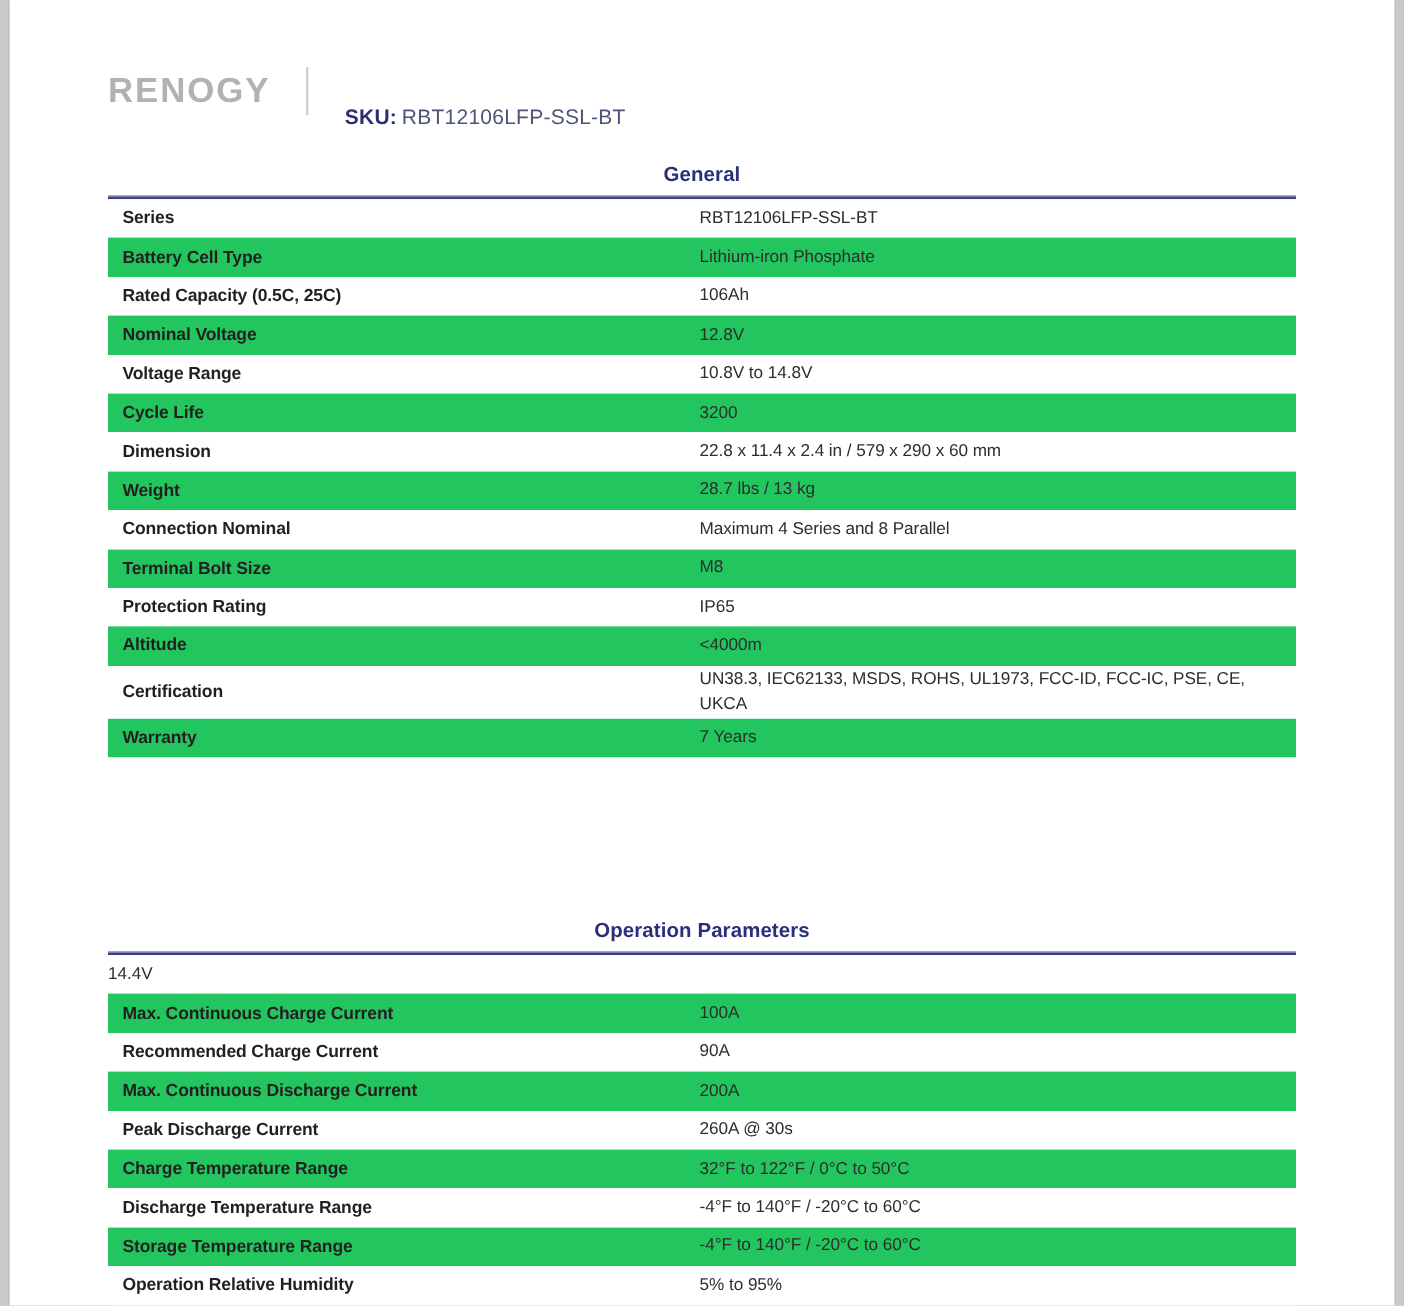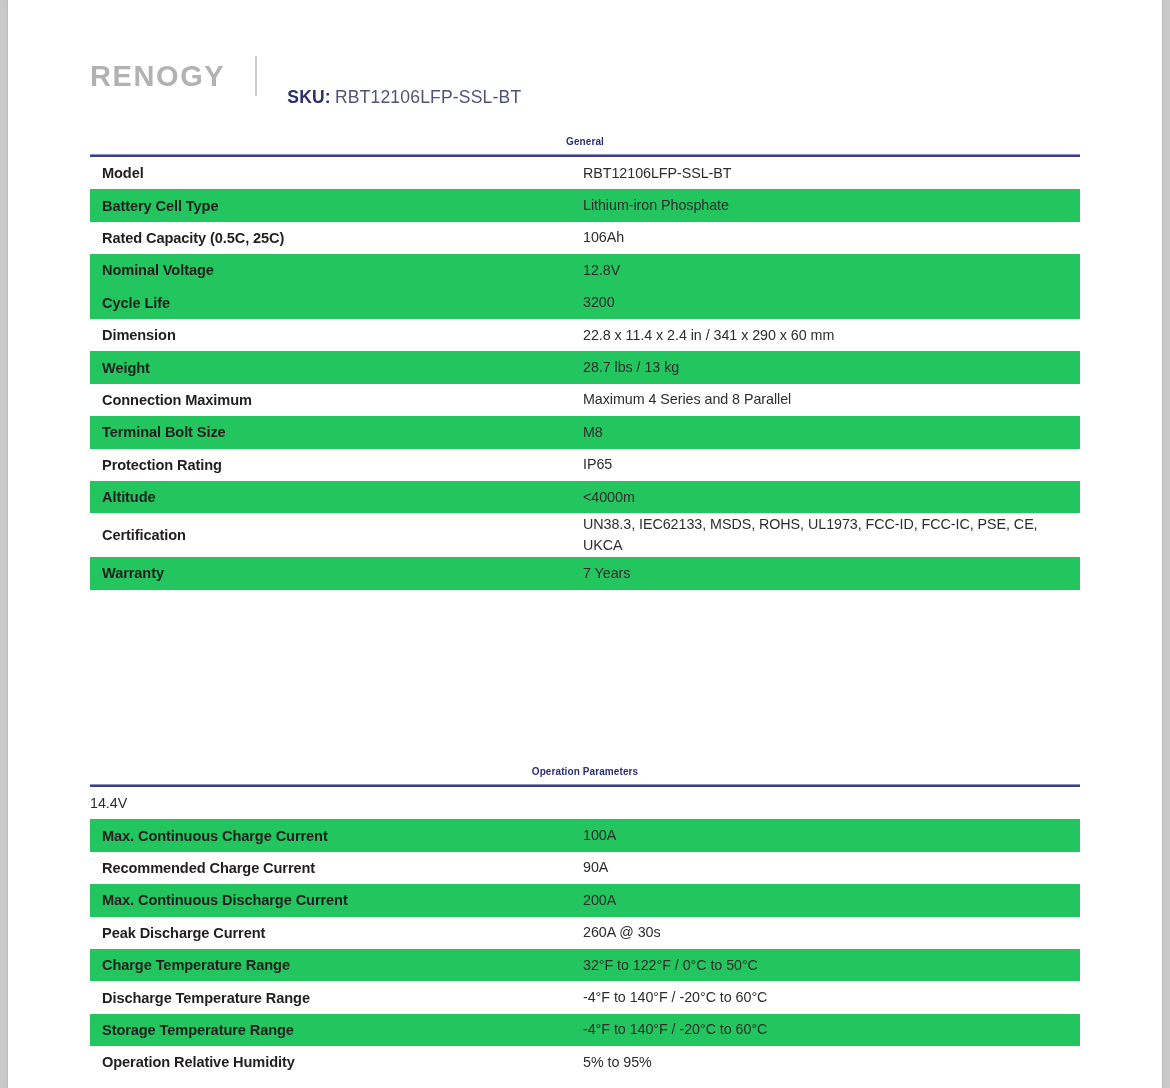--- a/index.html
+++ b/index.html
@@ -87,21 +87,21 @@
   .spec-table {
     position: absolute;
     left: 82px;
     width: 990px;
   }
   .spec-table.general { top: 136px; }
   .spec-table.operation { top: 766px; }
 
   .table-title {
     text-align: center;
-    font-size: 10px;
+    font-size: 17px;
     font-weight: bold;
     color: #2b2f7a;
     letter-spacing: 0.1px;
     padding-bottom: 7px;
   }
   .title-rule {
     height: 2px;
     background: #3a3f86;
     border-top: 1px solid #8f93bf;
     box-sizing: content-box;
@@ -156,49 +156,53 @@
         <div class="sku-block">
           <span class="sku-label">SKU:</span><span class="sku-value">RBT12106LFP-SSL-BT</span>
         </div>
       </div>
 
       <div class="spec-table general">
         <div class="table-title">General</div>
         <div class="title-rule"></div>
         <div class="rows" id="rows-general">
             <div class="spec-row">
-              <div class="cell-label">Model</div>
+              <div class="cell-label">Series</div>
               <div class="cell-value">RBT12106LFP-SSL-BT</div>
             </div>
             <div class="spec-row shaded">
               <div class="cell-label">Battery Cell Type</div>
               <div class="cell-value">Lithium-iron Phosphate</div>
             </div>
             <div class="spec-row">
               <div class="cell-label">Rated Capacity (0.5C, 25C)</div>
               <div class="cell-value">106Ah</div>
             </div>
             <div class="spec-row shaded">
               <div class="cell-label">Nominal Voltage</div>
               <div class="cell-value">12.8V</div>
             </div>
+            <div class="spec-row">
+              <div class="cell-label">Voltage Range</div>
+              <div class="cell-value">10.8V to 14.8V</div>
+            </div>
             <div class="spec-row shaded">
               <div class="cell-label">Cycle Life</div>
               <div class="cell-value">3200</div>
             </div>
             <div class="spec-row">
               <div class="cell-label">Dimension</div>
-              <div class="cell-value">22.8 x 11.4 x 2.4 in / 341 x 290 x 60 mm</div>
+              <div class="cell-value">22.8 x 11.4 x 2.4 in / 579 x 290 x 60 mm</div>
             </div>
             <div class="spec-row shaded">
               <div class="cell-label">Weight</div>
               <div class="cell-value">28.7 lbs / 13 kg</div>
             </div>
             <div class="spec-row">
-              <div class="cell-label">Connection Maximum</div>
+              <div class="cell-label">Connection Nominal</div>
               <div class="cell-value">Maximum 4 Series and 8 Parallel</div>
             </div>
             <div class="spec-row shaded">
               <div class="cell-label">Terminal Bolt Size</div>
               <div class="cell-value">M8</div>
             </div>
             <div class="spec-row">
               <div class="cell-label">Protection Rating</div>
               <div class="cell-value">IP65</div>
             </div>

